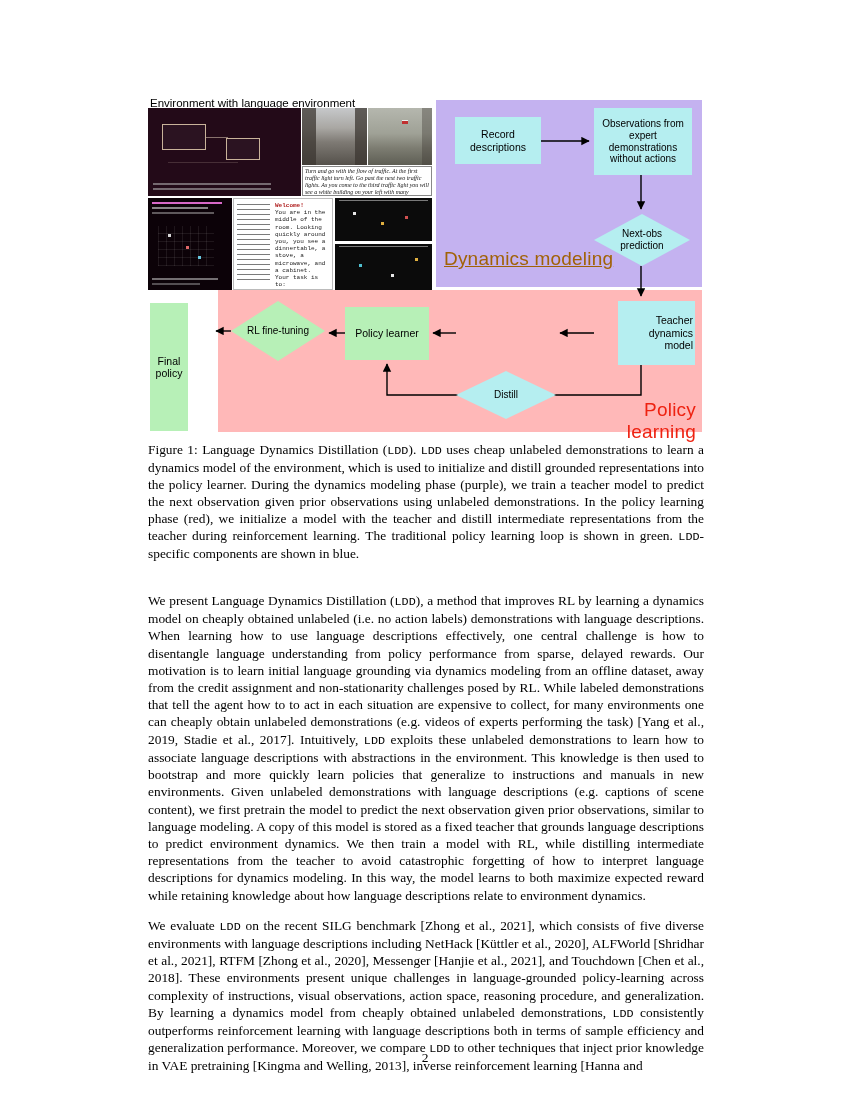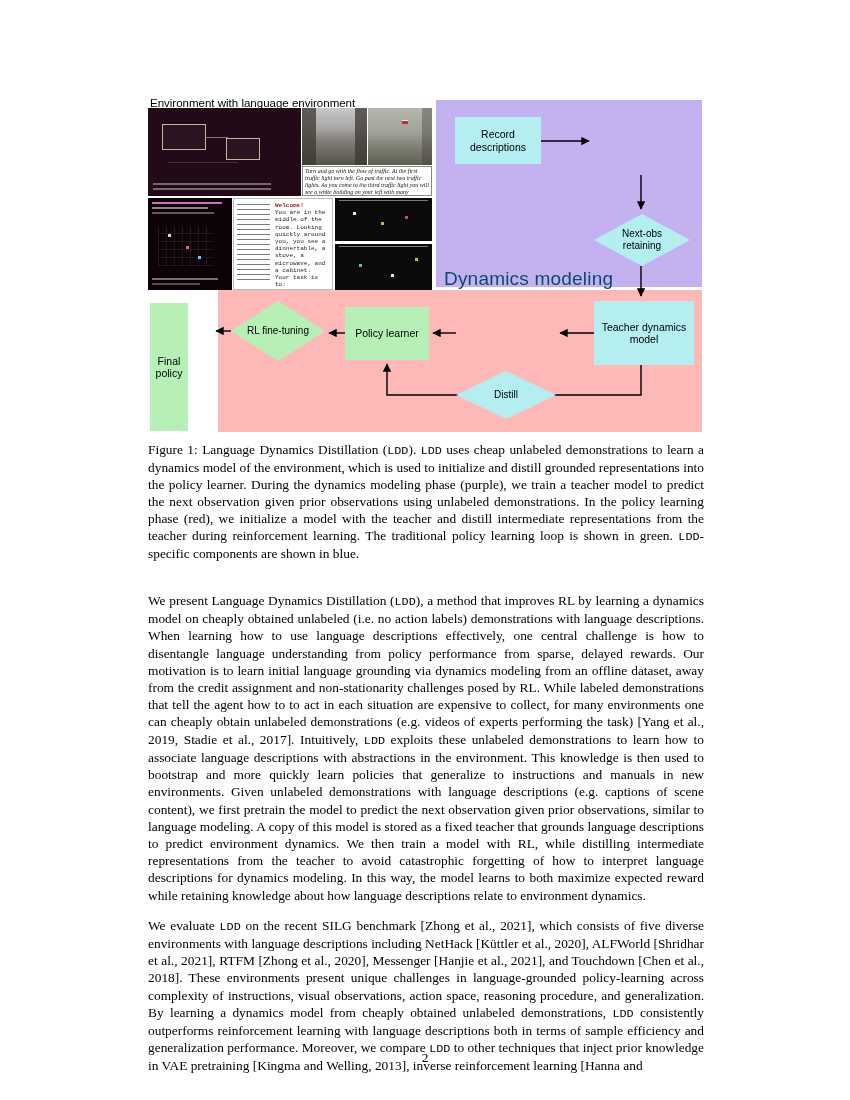--- a/index.html
+++ b/index.html
@@ -16,21 +16,21 @@
   .panel.pink{left:218px;top:290px;width:484px;height:142px;background:#ffb8b8;}
   svg.arrows{position:absolute;left:0;top:0;width:850px;height:440px;}
   .node{
     position:absolute;display:flex;align-items:center;justify-content:center;text-align:center;
     font-family:"Liberation Sans",sans-serif;font-size:10.5px;line-height:1.18;padding:2px;color:#000;
   }
   .node.cyan{background:#b5eef0;}
   .node.green{background:#b7f0b7;}
   .node.diamond{clip-path:polygon(50% 0,100% 50%,50% 100%,0 50%);font-size:10px;padding:6px 14px;}
   .big-label{position:absolute;font-family:"Liberation Sans",sans-serif;font-size:19px;letter-spacing:.2px;}
-  .big-label.dynamics{left:444px;top:268px;color:#0c4a6e;}
+  .big-label.dynamics{left:444px;top:248px;color:#a16207;text-decoration:underline;}
   .big-label.policy{left:572px;top:399px;width:124px;text-align:right;color:#ee2211;}
   
   .shot{position:absolute;overflow:hidden;}
   .nethack{left:148px;top:108px;width:153px;height:88px;background:#230a18;}
   .nh-room{position:absolute;border:1px solid #c9b39a;background:rgba(255,255,255,0.04);}
   .nh-line{position:absolute;height:1px;background:rgba(220,200,180,0.55);}
   .nh-status{position:absolute;left:5px;right:30px;height:2px;background:rgba(200,200,200,0.5);}
   .street1{left:302px;top:108px;width:65px;height:57px;
     background:linear-gradient(180deg,#c6c8ca 0%,#a9a7a3 35%,#7e7a74 60%,#55514b 100%);}
   .bldg{position:absolute;top:0;bottom:0;background:rgba(60,55,50,0.75);}
@@ -140,28 +140,30 @@
       <path d="M641 175 L641 209" stroke="#000" stroke-width="1.4" fill="none" marker-end="url(#ah)"></path>
       <path d="M641 266 L641 296" stroke="#000" stroke-width="1.4" fill="none" marker-end="url(#ah)"></path>
       <path d="M594 333 L560 333" stroke="#000" stroke-width="1.4" fill="none" marker-end="url(#ah)"></path>
       <path d="M456 333 L433 333" stroke="#000" stroke-width="1.4" fill="none" marker-end="url(#ah)"></path>
       <path d="M345 333 L329 333" stroke="#000" stroke-width="1.4" fill="none" marker-end="url(#ah)"></path>
       <path d="M231 331 L216 331" stroke="#000" stroke-width="1.4" fill="none" marker-end="url(#ah)"></path>
       <path d="M641 365 L641 395 L387 395 L387 364" stroke="#000" stroke-width="1.4" fill="none" marker-end="url(#ah)"></path>
     </svg>
 
     <div class="node cyan" style="left:455px;top:117px;width:86px;height:47px;">Record descriptions</div>
-    <div class="node cyan diamond" style="left:594px;top:214px;width:96px;height:52px;">Next-obs retaining</div>
-    <div class="node cyan" style="left:594px;top:301px;width:100px;height:64px;">Teacher dynamics model</div>
+    <div class="node cyan" style="left:594px;top:108px;width:98px;height:67px;font-size:10px;">Observations from expert demonstrations without actions</div>
+    <div class="node cyan diamond" style="left:594px;top:214px;width:96px;height:52px;">Next-obs prediction</div>
+    <div class="node cyan" style="left:618px;top:301px;width:77px;height:64px;text-align:right;">Teacher dynamics model</div>
     <div class="node cyan diamond" style="left:456px;top:371px;width:100px;height:48px;">Distill</div>
     <div class="node green diamond" style="left:231px;top:301px;width:94px;height:60px;">RL fine-tuning</div>
     <div class="node green" style="left:345px;top:307px;width:84px;height:53px;">Policy learner</div>
     <div class="node green" style="left:150px;top:303px;width:38px;height:128px;">Final policy</div>
 
     <div class="big-label dynamics">Dynamics modeling</div>
+    <div class="big-label policy">Policy learning</div>
   </div>
 
   <div class="textcol">
     <p class="caption ttify">Figure 1: Language Dynamics Distillation (<span class="tt">LDD</span>). <span class="tt">LDD</span> uses cheap unlabeled demonstrations to learn a dynamics model of the environment, which is used to initialize and distill grounded representations into the policy learner. During the dynamics modeling phase (purple), we train a teacher model to predict the next observation given prior observations using unlabeled demonstrations. In the policy learning phase (red), we initialize a model with the teacher and distill intermediate representations from the teacher during reinforcement learning. The traditional policy learning loop is shown in green. <span class="tt">LDD</span>-specific components are shown in blue.</p>
     <p class="bodyp ttify">We present Language Dynamics Distillation (<span class="tt">LDD</span>), a method that improves RL by learning a dynamics model on cheaply obtained unlabeled (i.e. no action labels) demonstrations with language descriptions. When learning how to use language descriptions effectively, one central challenge is how to disentangle language understanding from policy performance from sparse, delayed rewards. Our motivation is to learn initial language grounding via dynamics modeling from an offline dataset, away from the credit assignment and non-stationarity challenges posed by RL. While labeled demonstrations that tell the agent how to to act in each situation are expensive to collect, for many environments one can cheaply obtain unlabeled demonstrations (e.g. videos of experts performing the task) [Yang et al., 2019, Stadie et al., 2017]. Intuitively, <span class="tt">LDD</span> exploits these unlabeled demonstrations to learn how to associate language descriptions with abstractions in the environment. This knowledge is then used to bootstrap and more quickly learn policies that generalize to instructions and manuals in new environments. Given unlabeled demonstrations with language descriptions (e.g. captions of scene content), we first pretrain the model to predict the next observation given prior observations, similar to language modeling. A copy of this model is stored as a fixed teacher that grounds language descriptions to predict environment dynamics. We then train a model with RL, while distilling intermediate representations from the teacher to avoid catastrophic forgetting of how to interpret language descriptions for dynamics modeling. In this way, the model learns to both maximize expected reward while retaining knowledge about how language descriptions relate to environment dynamics.</p>
     <p class="bodyp ttify">We evaluate <span class="tt">LDD</span> on the recent SILG benchmark [Zhong et al., 2021], which consists of five diverse environments with language descriptions including NetHack [Küttler et al., 2020], ALFWorld [Shridhar et al., 2021], RTFM [Zhong et al., 2020], Messenger [Hanjie et al., 2021], and Touchdown [Chen et al., 2018]. These environments present unique challenges in language-grounded policy-learning across complexity of instructions, visual observations, action space, reasoning procedure, and generalization. By learning a dynamics model from cheaply obtained unlabeled demonstrations, <span class="tt">LDD</span> consistently outperforms reinforcement learning with language descriptions both in terms of sample efficiency and generalization performance. Moreover, we compare <span class="tt">LDD</span> to other techniques that inject prior knowledge in VAE pretraining [Kingma and Welling, 2013], inverse reinforcement learning [Hanna and</p>
   </div>
 
   <div class="pageno">2</div>
 

